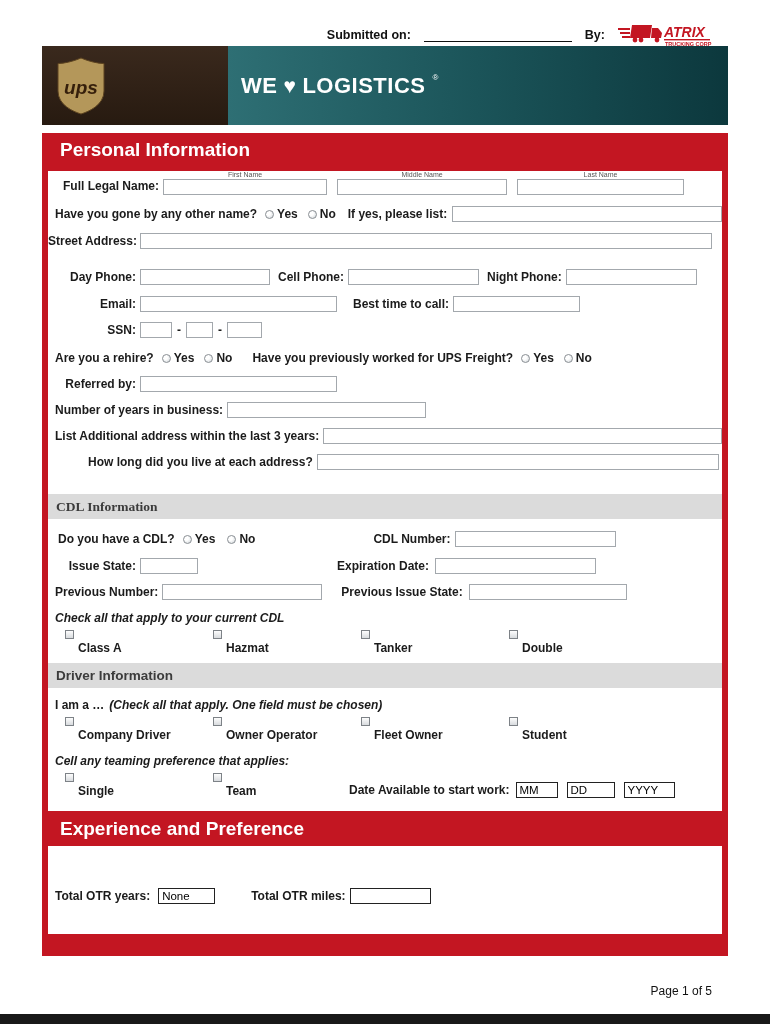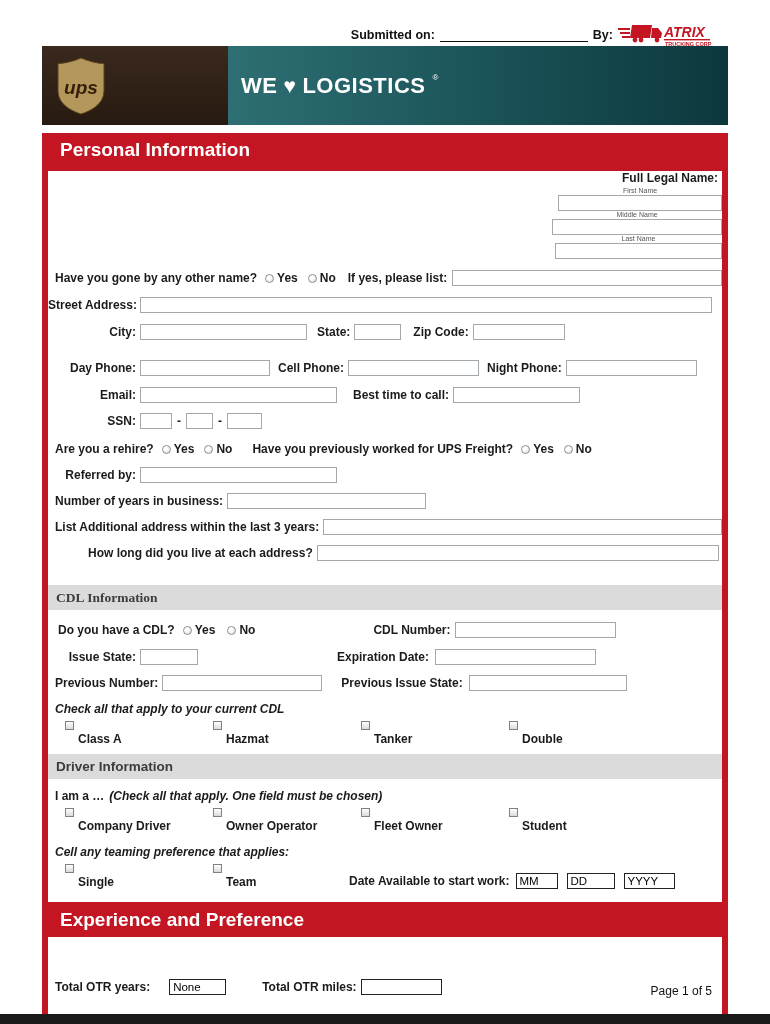--- a/index.html
+++ b/index.html
@@ -1,21 +1,21 @@
 <!DOCTYPE html>
 <html><head>
 <meta charset="utf-8">
 <style>
   * { box-sizing: border-box; margin: 0; padding: 0; }
   html, body { width: 770px; background: #fff; }
   body { font-family: "Liberation Sans", sans-serif; }
   .page { position: relative; width: 770px; height: 1024px; background: #fff; overflow: hidden; }
 
   
-  .topbar { position: absolute; top: 20px; right: 56px; display: flex; align-items: center; gap: 5px; }
+  .topbar { position: absolute; top: 20px; right: 56px; display: flex; align-items: center; gap: 13px; }
   .toplbl { font-weight: bold; font-size: 12.5px; color: #111; white-space: nowrap; }
   .blank-line { display: inline-block; width: 148px; height: 14px; border-bottom: 1.5px solid #111; }
 
   
   .header { position: absolute; left: 42px; top: 46px; width: 686px; height: 79px; display: flex; }
   .ups-block { width: 186px; height: 100%; background: linear-gradient(#3a291d, #271a10); display: flex; align-items: center; padding-left: 15px; }
   .tagline-block { flex: 1; background: linear-gradient(90deg, #2e6f74 0%, #1b5459 50%, #0c383d 100%); display: flex; align-items: center; padding-left: 13px; color: #fff; }
   .tagline-text { font-size: 22px; font-weight: bold; letter-spacing: 0.5px; display: flex; align-items: center; gap: 6px; }
   .heart { font-size: 21px; line-height: 1; }
   .reg { font-size: 8px; position: relative; top: -8px; margin-left: 1px; font-weight: normal; }
@@ -92,21 +92,21 @@
       </div>
     </div>
   </div>
 
   <div class="frame">
 
     <div class="banner">Personal Information</div>
 
     <div class="body1">
 
-      <div class="row" style="margin-top:4px; padding-left:15px; align-items:flex-end;flex-direction:column;">
+      <div class="row" style="margin-top:4px; padding-left:15px; align-items:flex-end;">
         <span class="lbl" style="margin-bottom:2px; margin-right:4px;">Full Legal Name:</span>
         <div class="ng" style="width:164px;">
           <div class="mini">First Name</div>
           <input class="f" style="">
         </div>
         <div class="ng" style="width:170px; margin-left:10px;">
           <div class="mini">Middle Name</div>
           <input class="f" style="">
         </div>
         <div class="ng" style="width:167px; margin-left:10px;">
@@ -127,28 +127,20 @@
         </span>
         <span class="lbl" style="margin-left:12px;">If yes, please list:</span>
         <input class="f" style="width: 287px; margin-left: 5px;">
       </div>
 
       <div class="row" style="margin-top:11px;">
         <span class="lbl lblr">Street Address:</span>
         <input class="f" style="width: 572px;">
       </div>
 
-      <div class="row" style="margin-top:11px;">
-        <span class="lbl lblr">City:</span>
-        <input class="f" style="width: 167px;">
-        <span class="lbl" style="margin-left:10px;">State:</span>
-        <input class="f" style="width: 47px; margin-left: 4px;">
-        <span class="lbl" style="margin-left:12px;">Zip Code:</span>
-        <input class="f" style="width: 92px; margin-left: 4px;">
-      </div>
 
 
       <div class="row" style="margin-top:20px;">
         <span class="lbl lblr">Day Phone:</span>
         <input class="f" style="width: 130px;">
         <span class="lbl" style="margin-left:8px;">Cell Phone:</span>
         <input class="f" style="width: 131px; margin-left: 4px;">
         <span class="lbl" style="margin-left:8px;">Night Phone:</span>
         <input class="f" style="width: 131px; margin-left: 4px;">
       </div>
@@ -308,21 +300,21 @@
         <input class="blk" style="width: 51px; margin-left: 9px;" value="YYYY">
       </div>
 
     </div>
 
     <div class="banner exp">Experience and Preference</div>
 
     <div class="body2">
       <div class="row" style="padding-left:7px;">
         <span class="lbl">Total OTR years:</span>
-        <input class="blk" style="width: 57px; margin-left: 19px;" value="None">
+        <input class="blk" style="width: 57px; margin-left: 8px;" value="None">
         <span class="lbl" style="margin-left:36px;">Total OTR miles:</span>
         <input class="blk" style="width: 81px; margin-left: 4px;">
       </div>
     </div>
 
   </div>
 
   <div class="footer-page">Page 1 of 5</div>
   <div class="bottom-strip"></div>
 

